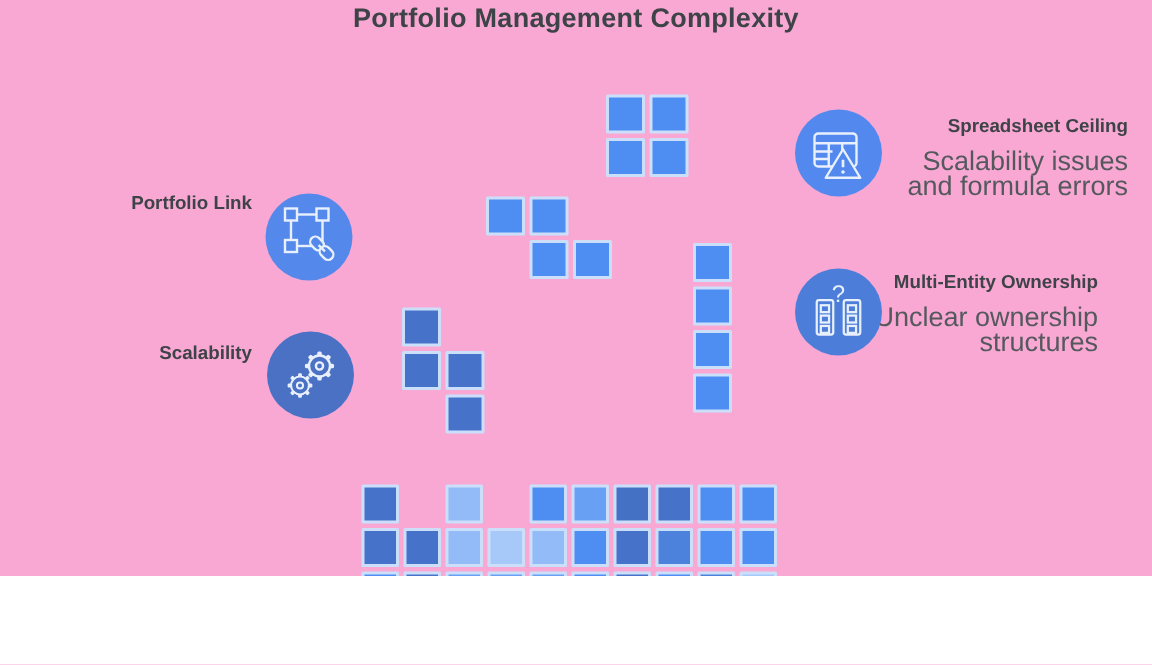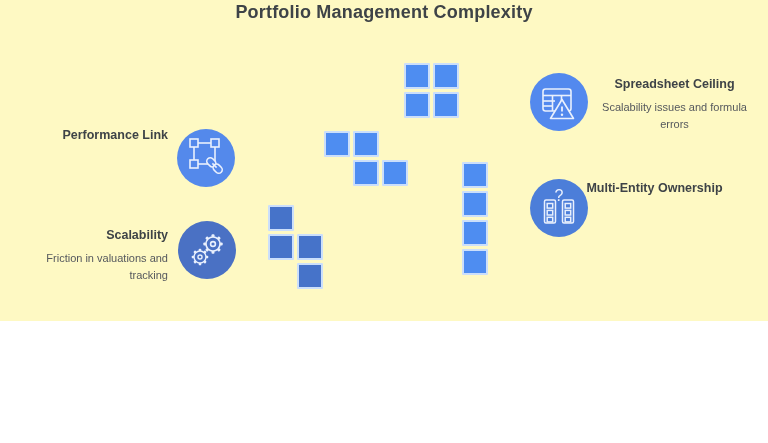--- a/index.html
+++ b/index.html
@@ -1,28 +1,28 @@
 <!DOCTYPE html>
 <html style="--title-color: #3E4347; --body-color: #55585D; --cell-border: #CBDFFB;"><head>
 <meta charset="utf-8">
 <style>
   html,body{margin:0;padding:0;background:#fff;}
   .canvas{
-    position:relative;width:768px;height:321px;background:#fef9c3;
+    position:relative;width:768px;height:384px;background:#f9a8d4;
     font-family:"Liberation Sans", sans-serif;overflow:hidden;
   }
   .page-title{
     position:absolute;top:2px;left:0;width:100%;text-align:center;
     font-size:18px;font-weight:bold;color:var(--title-color);letter-spacing:.2px;
   }
   .label{position:absolute;}
   .label.left{text-align:right;}
-  .label.right{text-align:center;}
+  .label.right{text-align:right;}
   .label-title{font-size:12.5px;font-weight:bold;color:var(--title-color);line-height:15px;}
-  .label-desc{font-size:11px;color:var(--body-color);line-height:17px;margin-top:7px;}
+  .label-desc{font-size:18px;color:var(--body-color);line-height:17px;margin-top:7px;}
   #label-accounting{left:8px;width:160px;top:128px;}
   #label-alternatives{left:8px;width:160px;top:228px;}
   #label-spreadsheet{left:597px;width:155px;top:77px;}
   #label-multientity{left:577px;width:155px;top:181px;}
   .icon-circle{
     position:absolute;width:58px;height:58px;border-radius:50%;
     display:flex;align-items:center;justify-content:center;
   }
   #icon-accounting{left:177px;top:129px;}
   #icon-alternatives{left:178px;top:221px;}
@@ -38,39 +38,38 @@
   .cell.empty{border:none;background:transparent;visibility:hidden;}
 </style>
 </head>
 <body>
 
 <div class="canvas">
 
   <div class="page-title">Portfolio Management Complexity</div>
 
   <div class="label left" id="label-accounting">
-    <div class="label-title">Performance Link</div>
+    <div class="label-title">Portfolio Link</div>
   </div>
   <div class="icon-circle" id="icon-accounting" style="background: rgb(84, 137, 235); color: rgb(84, 137, 235);">
     <svg viewBox="0 0 58 58" fill="none" stroke="#E9F0FD" stroke-width="1.6">
       <rect x="17" y="14" width="21" height="21"></rect>
       <rect x="13" y="10" width="8" height="8" fill="currentColor"></rect>
       <rect x="34" y="10" width="8" height="8" fill="currentColor"></rect>
       <rect x="13" y="31" width="8" height="8" fill="currentColor"></rect>
       <g transform="translate(37.5,36.5) rotate(45)">
         <rect x="-9.5" y="-3.5" width="10" height="7" rx="3.5" fill="currentColor"></rect>
         <rect x="-0.5" y="-3.5" width="10" height="7" rx="3.5" fill="currentColor"></rect>
         <line x1="-3" y1="0" x2="3" y2="0"></line>
       </g>
     </svg>
   </div>
 
   <div class="label left" id="label-alternatives">
     <div class="label-title">Scalability</div>
-    <div class="label-desc">Friction in valuations and tracking</div>
   </div>
   <div class="icon-circle" id="icon-alternatives" style="background: rgb(74, 113, 196); color: rgb(74, 113, 196);">
     <svg viewBox="0 0 58 58" fill="none" stroke="#E9F0FD" stroke-width="1.6">
       <g transform="translate(35,23)">
         <g fill="#E9F0FD" stroke="none">
           <rect x="-1.5" y="-9.7" width="3" height="3.2" rx="1" transform="rotate(0)"></rect>
           <rect x="-1.5" y="-9.7" width="3" height="3.2" rx="1" transform="rotate(45)"></rect>
           <rect x="-1.5" y="-9.7" width="3" height="3.2" rx="1" transform="rotate(90)"></rect>
           <rect x="-1.5" y="-9.7" width="3" height="3.2" rx="1" transform="rotate(135)"></rect>
           <rect x="-1.5" y="-9.7" width="3" height="3.2" rx="1" transform="rotate(180)"></rect>
@@ -111,20 +110,21 @@
       <line x1="13" y1="28" x2="25" y2="28"></line>
       <line x1="13" y1="33" x2="23" y2="33"></line>
       <path d="M32 26.5 L43.5 45.5 L20.5 45.5 Z" fill="currentColor" stroke-linejoin="round"></path>
       <line x1="32" y1="33.5" x2="32" y2="38.5" stroke-width="1.8"></line>
       <circle cx="32" cy="41.7" r="1.2" fill="#E9F0FD" stroke="none"></circle>
     </svg>
   </div>
 
   <div class="label right" id="label-multientity">
     <div class="label-title">Multi-Entity Ownership</div>
+    <div class="label-desc">Unclear ownership structures</div>
   </div>
   <div class="icon-circle" id="icon-multientity" style="background: rgb(76, 126, 217); color: rgb(76, 126, 217);">
     <svg viewBox="0 0 58 58" fill="none" stroke="#E9F0FD" stroke-width="1.5">
       <rect x="14.5" y="21" width="11" height="23" rx="1.5"></rect>
       <rect x="17.2" y="24.5" width="5.5" height="4.6"></rect>
       <rect x="17.2" y="31.4" width="5.5" height="4.6"></rect>
       <rect x="17.2" y="38.3" width="5.5" height="4.6"></rect>
       <rect x="32.5" y="21" width="11" height="23" rx="1.5"></rect>
       <rect x="35.2" y="24.5" width="5.5" height="4.6"></rect>
       <rect x="35.2" y="31.4" width="5.5" height="4.6"></rect>

